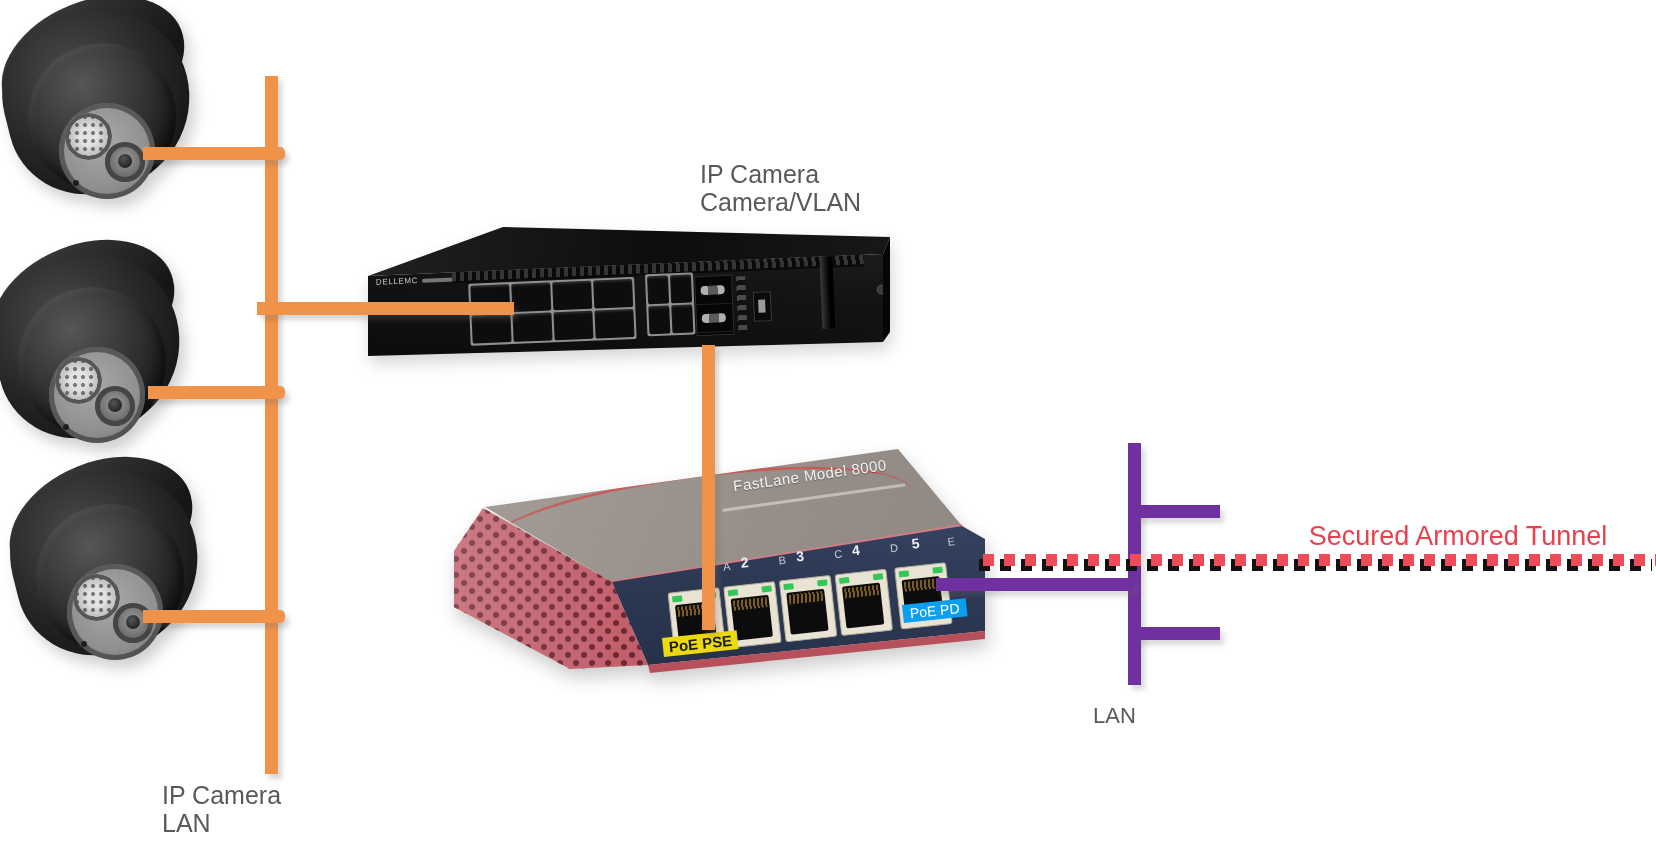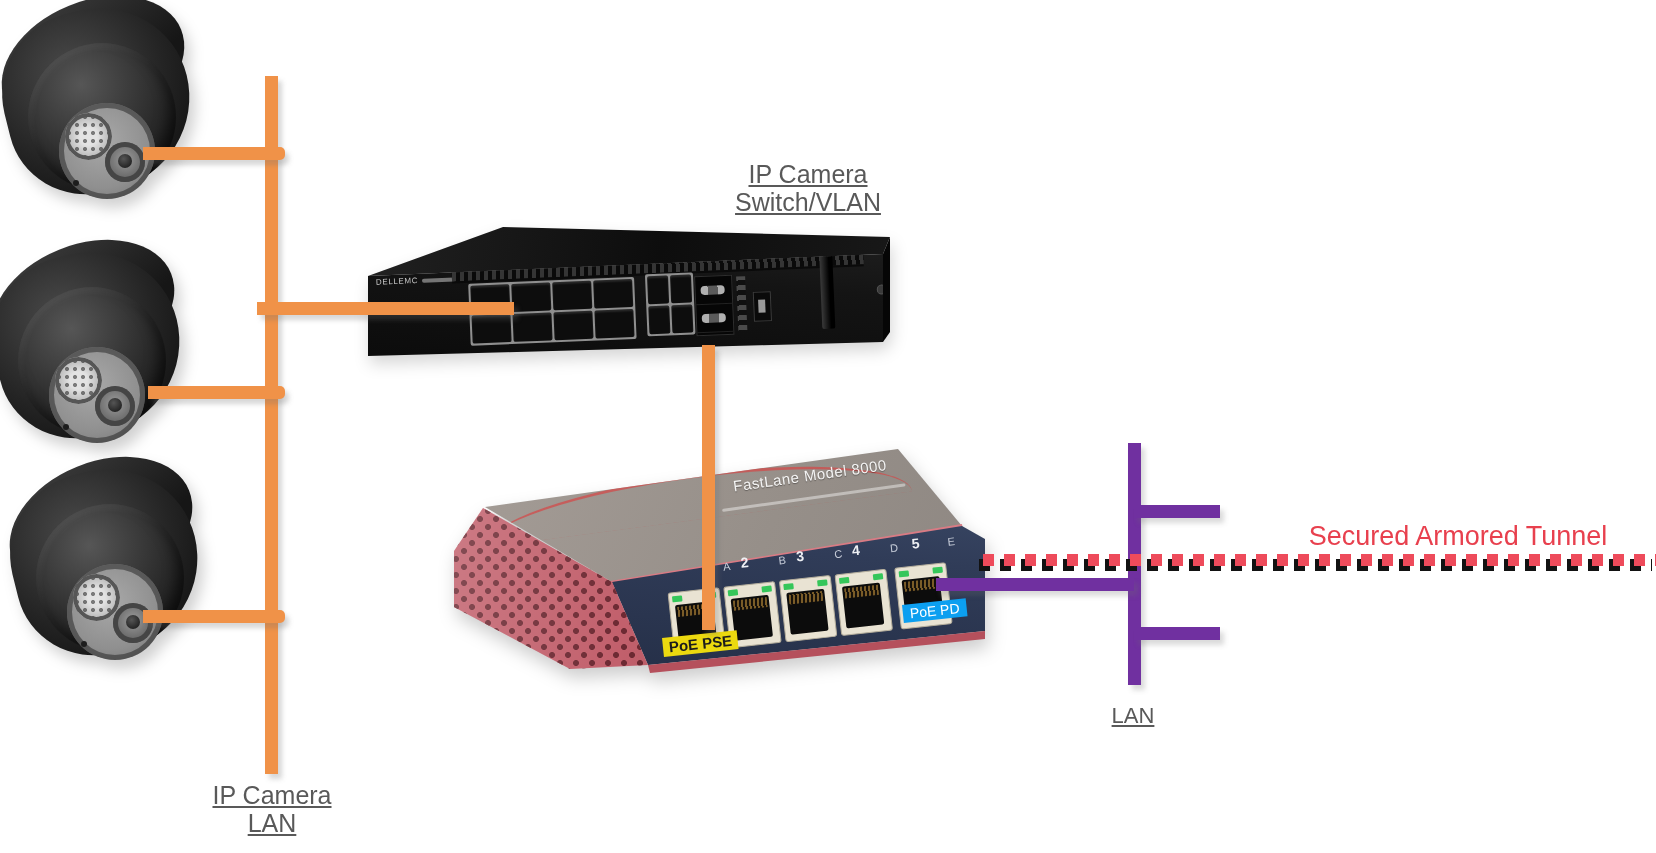--- a/index.html
+++ b/index.html
@@ -1,21 +1,21 @@
 <!DOCTYPE html>
 <html><head>
 <meta charset="utf-8">
 <style>
   html,body{margin:0;padding:0;background:#ffffff;}
   #stage{position:relative;width:1656px;height:853px;background:#ffffff;overflow:hidden;
          font-family:"Liberation Sans",sans-serif;}
   .abs{position:absolute;}
 
   
-  .lbl{color:#595959;text-align:center;line-height:28px;font-size:25px;text-decoration:underline;}
+  .lbl{color:#595959;text-align:left;line-height:28px;font-size:25px;}
   .lbl-red{color:#E8404E;text-align:center;font-size:27px;line-height:29px;}
 
   
   .oline{background:#F09248;box-shadow:4px 5px 5px rgba(110,110,110,.28);}
   .oline.rcap{border-radius:0 5px 5px 0;}
   .pline{background:#7030A0;box-shadow:4px 5px 5px rgba(110,110,110,.25);}
 
   
   .dash{height:12px;background:repeating-linear-gradient(90deg,#EE4B5B 0 11px,transparent 11px 21px);}
   .dash.shadow{background:repeating-linear-gradient(90deg,#121212 0 11px,transparent 11px 21px);}
@@ -281,21 +281,21 @@
   <div class="abs pline" style="left:1128px;top:443px;width:13px;height:242px;z-index:30;"></div>
   <div class="abs pline" style="left:1134px;top:505px;width:86px;height:13px;z-index:30;"></div>
   <div class="abs pline" style="left:936px;top:578px;width:198px;height:13px;z-index:30;"></div>
   <div class="abs pline" style="left:1134px;top:627px;width:86px;height:13px;z-index:30;"></div>
 
   <div class="abs dash shadow" style="left:979px;top:559px;width:673px;z-index:40;"></div>
   <div class="abs dash" style="left:983px;top:554px;width:673px;z-index:41;"></div>
 
   <div class="abs lbl" style="left:700px;top:160px;width:216px;z-index:50;">
     <div>IP Camera</div>
-    <div>Switch/VLAN</div>
+    <div>Camera/VLAN</div>
   </div>
 
   <div class="abs lbl" style="left:162px;top:781px;width:220px;z-index:50;">
     <div>IP Camera</div>
     <div>LAN</div>
   </div>
 
   <div class="abs lbl" style="left:1093px;top:702px;width:80px;font-size:22px;z-index:50;">LAN</div>
 
   <div class="abs lbl-red" style="left:1258px;top:522px;width:400px;z-index:50;">Secured Armored Tunnel</div>

